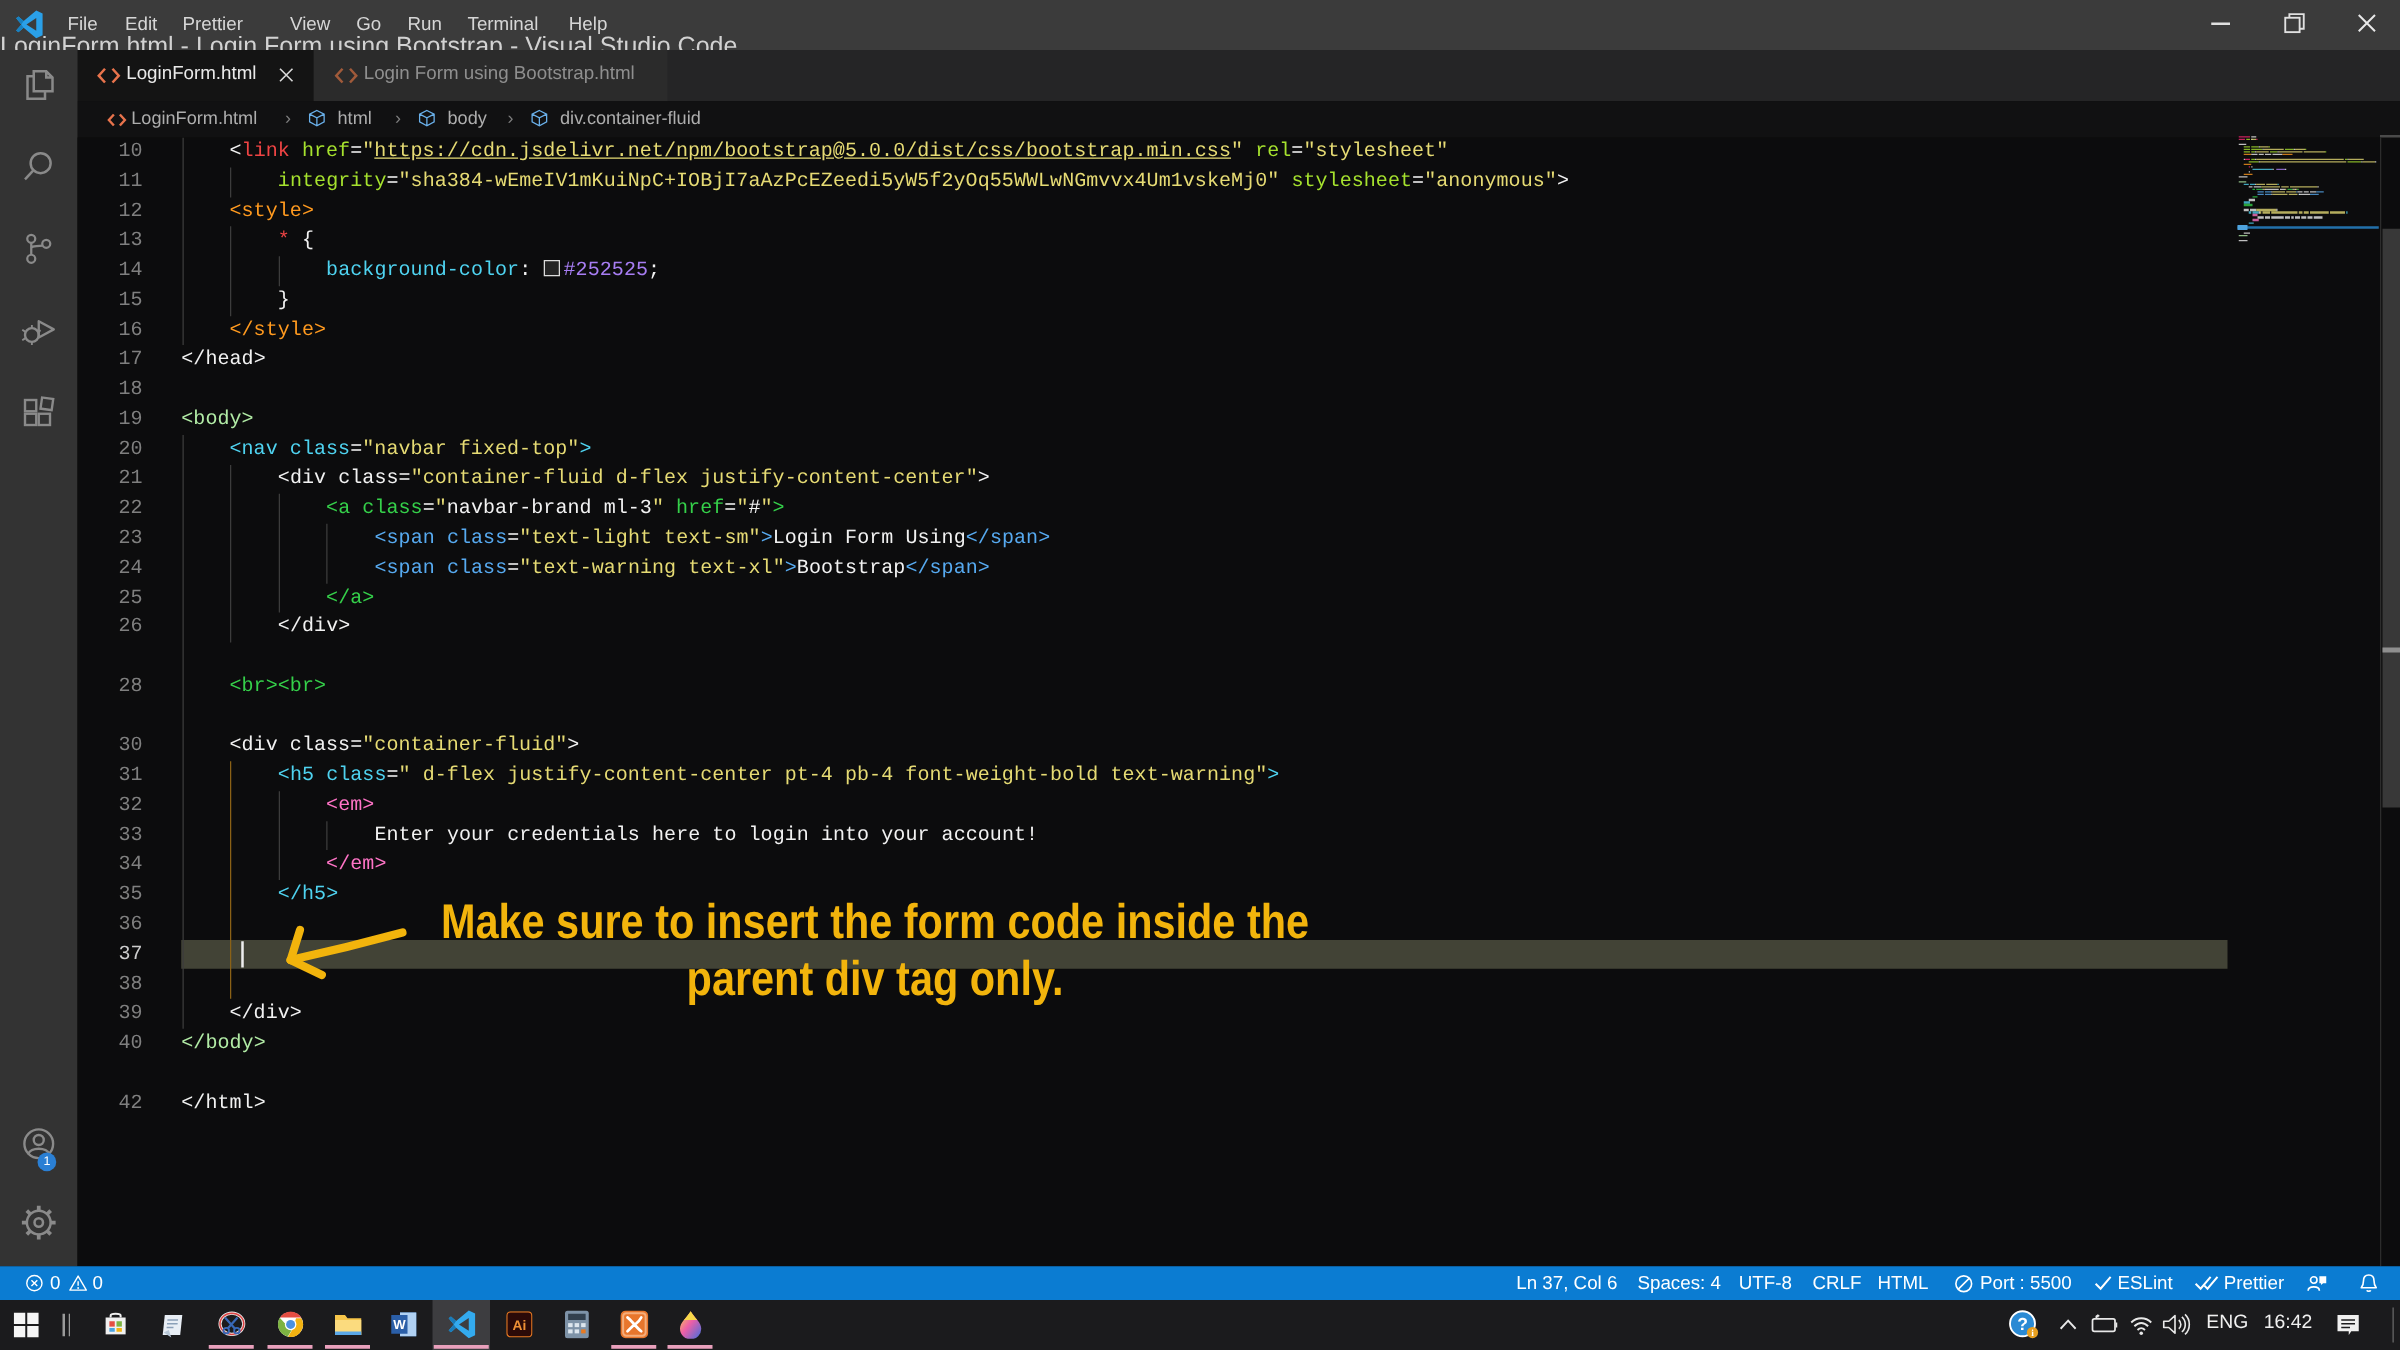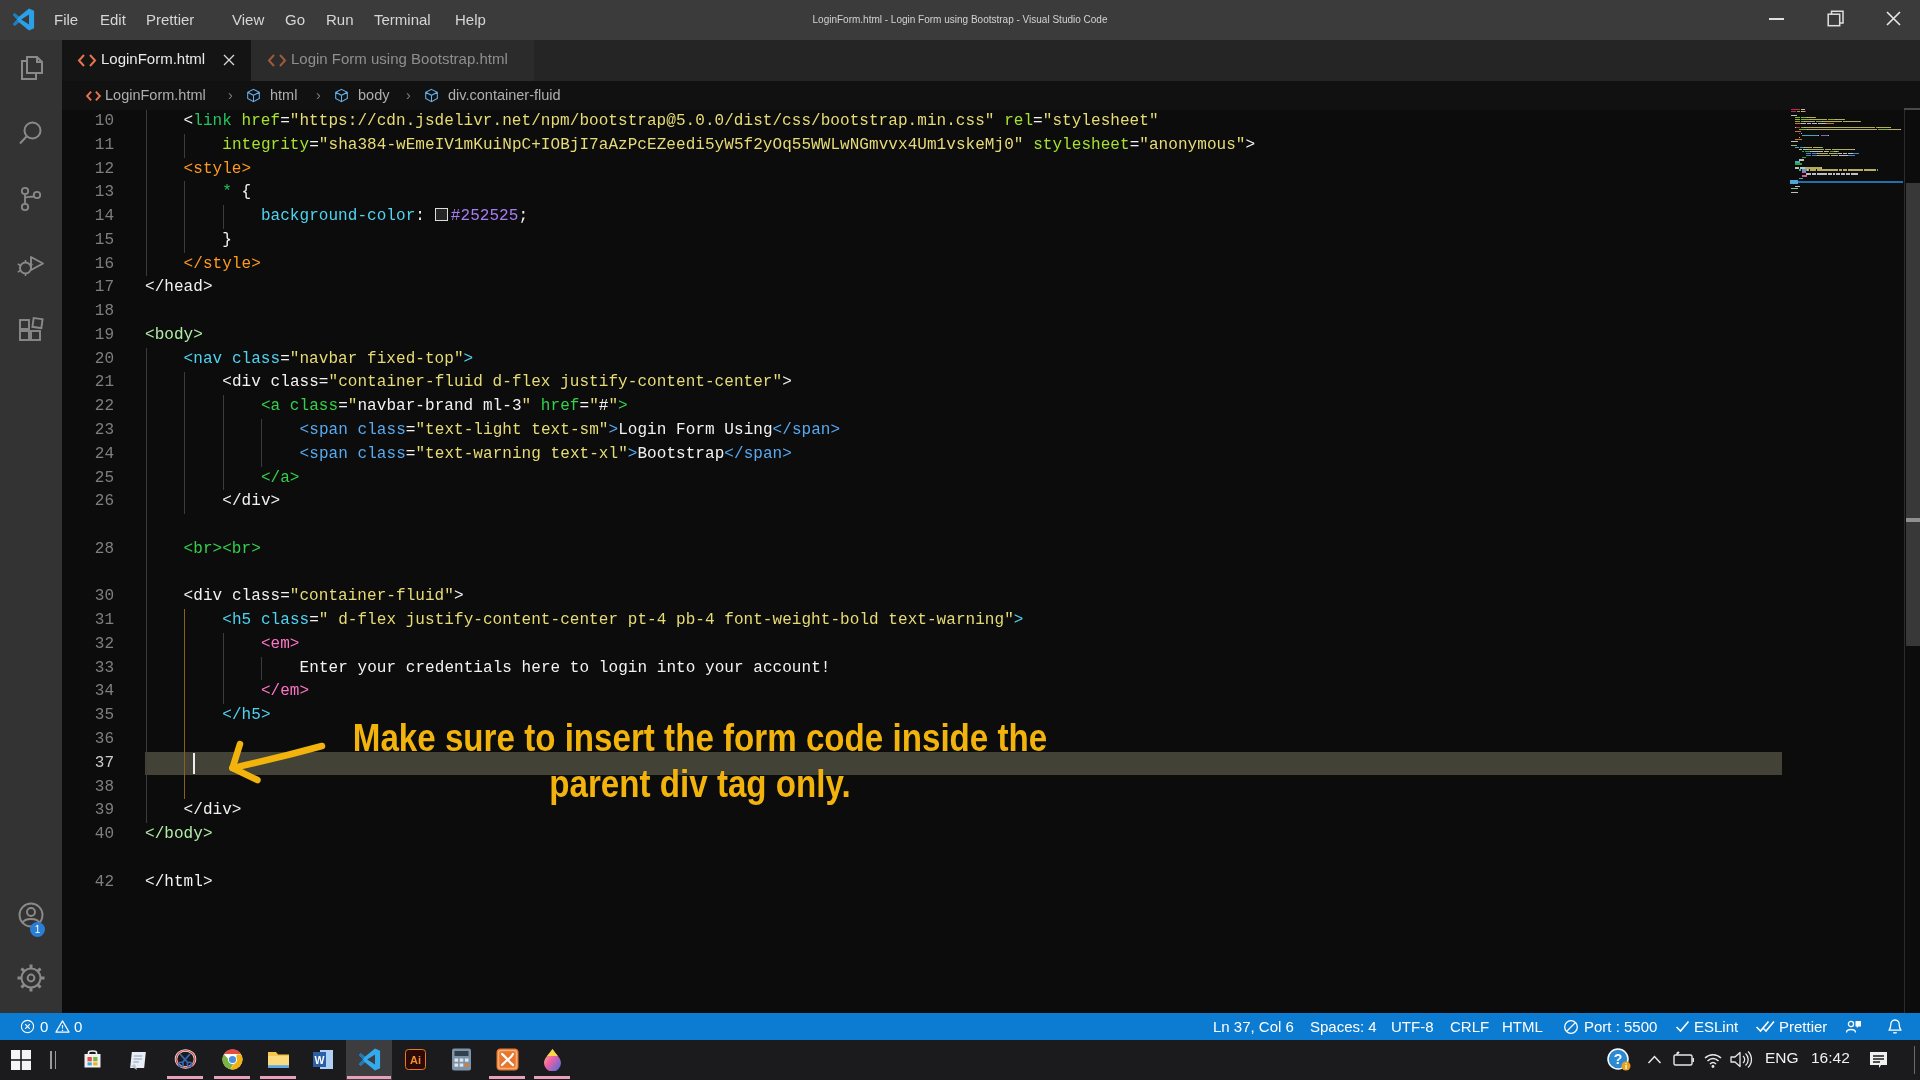--- a/index.html
+++ b/index.html
@@ -1,41 +1,41 @@
 <!DOCTYPE html>
 <html><head><meta charset="utf-8"><title>vs</title><style>
 *{margin:0;padding:0;box-sizing:border-box}
 html,body{width:1920px;height:1080px;overflow:hidden;background:#000}
 .screen{position:relative;width:1920px;height:1080px;font-family:"Liberation Sans",sans-serif;background:#0c0c0d}
 .abs{position:absolute}
 
 .titlebar{position:absolute;left:0;top:0;width:1920px;height:40px;background:#3b3b3b;color:#d6d6d6;font-size:15px}
 .menu{position:absolute;top:0;height:40px;line-height:40px}
-.wtitle{position:absolute;top:0;width:100%;text-align:center;line-height:40px;color:#d2d2d2;font-size:10px}
+.wtitle{position:absolute;top:17px;width:100%;text-align:left;line-height:40px;color:#d2d2d2;font-size:20px}
 
 .tabstrip{position:absolute;left:62px;top:40px;right:0;height:41px;background:#252526}
 .tab{position:absolute;top:0;height:41px;font-size:15px}
 .tab1{left:0;width:189px;background:#141414;color:#eaeaea}
 .tab2{left:189px;width:283px;background:#2b2b2b;color:#8f8f8f}
 .tablbl{position:absolute;top:10px}
 
 .crumbs{position:absolute;left:62px;top:81px;right:0;height:29px;background:#111112;color:#aeaeae;font-size:14.5px;line-height:29px}
 
 .activity{position:absolute;left:0;top:40px;width:62px;height:973px;background:#333333}
 
 .editor{position:absolute;left:62px;top:110px;width:1858px;height:903px;background:#0c0c0d;overflow:hidden}
 .erel{position:absolute;left:-62px;top:-110px;width:1920px;height:1013px}
 .row{position:absolute;left:0;height:23.77px;width:1790px}
 .ln{position:absolute;left:0;width:114px;text-align:right;color:#7f7f7f;font-family:"Liberation Mono",monospace;font-size:16px;line-height:23.77px}
 .ln.act{color:#cccccc}
 .code{position:absolute;top:0;white-space:pre;font-family:"Liberation Mono",monospace;font-size:16px;line-height:23.77px;letter-spacing:0.051px}
-.ul{}
+.ul{text-decoration:underline}
 .sw{display:inline-block;width:13px;height:13px;border:1.5px solid #dcdcdc;background:#252525;margin-right:3.2px;vertical-align:-1px}
 .cW{color:#f2f2f2}
-.cPK{color:#22c55e}
+.cPK{color:#ef4444}
 .cGA{color:#a6e22e}
 .cY{color:#e6db74}
 .cOR{color:#ff9a1f}
 .cCY{color:#4fd3f0}
 .cBL{color:#57aaf0}
 .cGR{color:#35d04a}
 .cMI{color:#b2eca6}
 .cMG{color:#ff74c6}
 .cPU{color:#a77df2}
 

